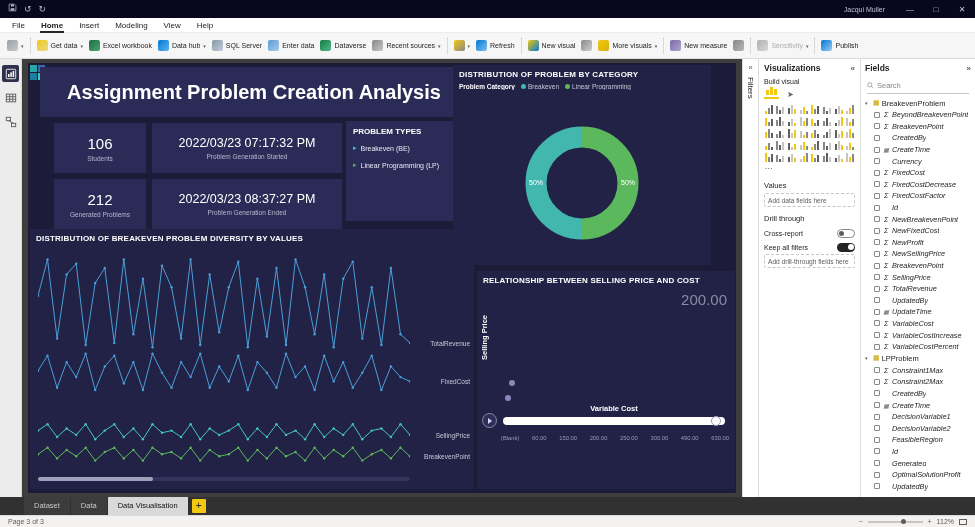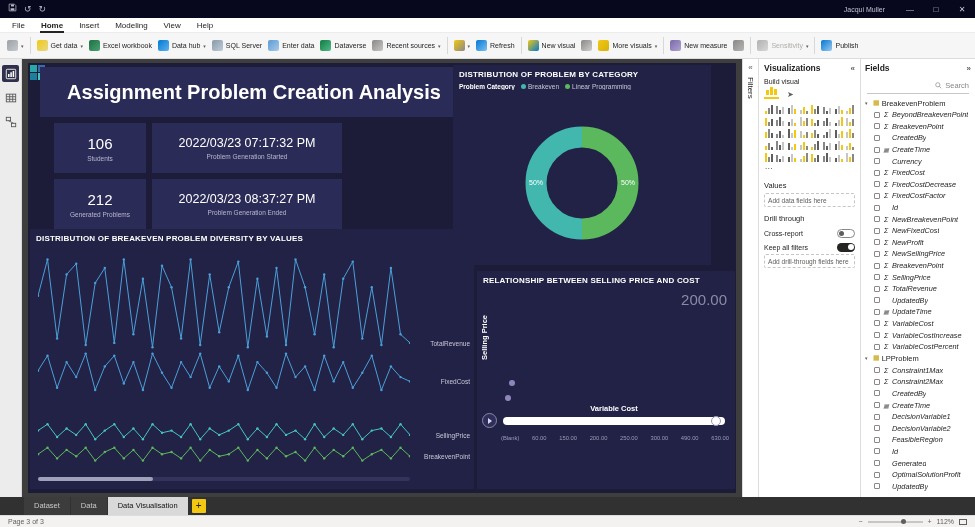--- a/index.html
+++ b/index.html
@@ -114,21 +114,21 @@
   .field-well { border:1px dashed #c8c6c4; border-radius:2px; height:14px; display:flex; align-items:center; padding:0 3px; font-size:6.6px; color:#605e5c; background:#fff; white-space:nowrap; overflow:hidden; }
   .toggle-row { display:flex; justify-content:space-between; align-items:center; height:14px; font-size:7px; color:#252423; }
   .toggle { width:18px; height:9px; border-radius:5px; position:relative; flex:none; }
   .toggle.off { border:1px solid #8a8886; background:#fff; }
   .toggle.off::after { content:''; position:absolute; left:1px; top:1px; width:5px; height:5px; border-radius:50%; background:#605e5c; }
   .toggle.on { background:#252423; }
   .toggle.on::after { content:''; position:absolute; right:1px; top:1.5px; width:6px; height:6px; border-radius:50%; background:#fff; }
 
   
   .fields-panel { width:115px; background:#fff; border-left:1px solid #ddd; padding:0 4px; overflow:hidden; }
-  .search-box { display:flex; align-items:center; gap:3px; border-bottom:1px solid #c8c6c4; margin:1px 2px 3px; height:16px; font-size:7.5px; color:#888;justify-content:flex-end; }
+  .search-box { display:flex; align-items:center; gap:3px; border-bottom:1px solid #c8c6c4; margin:1px 2px 3px; height:16px; font-size:7.5px; color:#888; }
   .fields-tree { overflow:hidden; }
   .table-row { display:flex; align-items:center; gap:2px; height:12px; font-size:7.5px; color:#252423; }
   .chev { font-size:5px; color:#605e5c; width:6px; }
   .table-ic { font-size:7px; color:#c8a008; }
   .tname { white-space:nowrap; overflow:hidden; }
   .field-row { display:flex; align-items:center; gap:2px; height:11.6px; font-size:7.3px; color:#252423; padding-left:9px;font-style:italic; }
   .checkbox { width:6px; height:6px; border:1px solid #8a8886; border-radius:1px; flex:none; background:#fff; }
   .ficon { width:8px; font-size:7px; color:#252423; text-align:center; flex:none; }
   .ficon.cal { color:#605e5c; font-size:6px; }
   .fname { white-space:nowrap; overflow:hidden; }
@@ -311,20 +311,33 @@
       </div>
       <div class="visual card c3">
         <div class="card-value">212</div>
         <div class="card-label">Generated Problems</div>
       </div>
       <div class="visual card c4">
         <div class="card-value">2022/03/23 08:37:27 PM</div>
         <div class="card-label">Problem Generation Ended</div>
       </div>
 
+      <div class="visual pt">
+        <div class="pt-title">PROBLEM TYPES</div>
+        <div>
+            <div class="pt-item">
+              <span class="pt-marker" style="color: rgb(69, 197, 192);">▸</span>
+              <span>Breakeven (BE)</span>
+            </div>
+            <div class="pt-item">
+              <span class="pt-marker" style="color: rgb(92, 184, 92);">▸</span>
+              <span>Linear Programming (LP)</span>
+            </div>
+          </div>
+      </div>
 
       <div class="visual line-visual">
         <div class="visual-title">DISTRIBUTION OF BREAKEVEN PROBLEM DIVERSITY BY VALUES</div>
         <div class="line-area">
           <svg viewBox="0 0 372 214" preserveAspectRatio="none">
               <polyline points="0.0,42.8 9.5,6.4 19.1,85.6 28.6,21.4 38.2,10.7 47.7,92.0 57.2,30.0 66.8,15.0 76.3,89.9 85.8,6.4 95.4,81.3 104.9,25.7 114.5,94.2 124.0,12.8 133.5,34.2 143.1,85.6 152.6,6.4 162.2,92.0 171.7,21.4 181.2,79.2 190.8,34.2 200.3,8.6 209.8,94.2 219.4,25.7 228.9,83.5 238.5,15.0 248.0,92.0 257.5,6.4 267.1,34.2 276.6,81.3 286.2,21.4 295.7,94.2 305.2,25.7 314.8,8.6 324.3,85.6 333.8,34.2 343.4,92.0 352.9,15.0 362.5,81.3 372.0,89.9" fill="none" stroke="#4a9fd8" stroke-width="1"></polyline>
               <circle cx="0.0" cy="42.8" r="1.2" fill="#4a9fd8"></circle>
               <circle cx="9.5" cy="6.4" r="1.2" fill="#4a9fd8"></circle>
               <circle cx="19.1" cy="85.6" r="1.2" fill="#4a9fd8"></circle>
               <circle cx="28.6" cy="21.4" r="1.2" fill="#4a9fd8"></circle>

